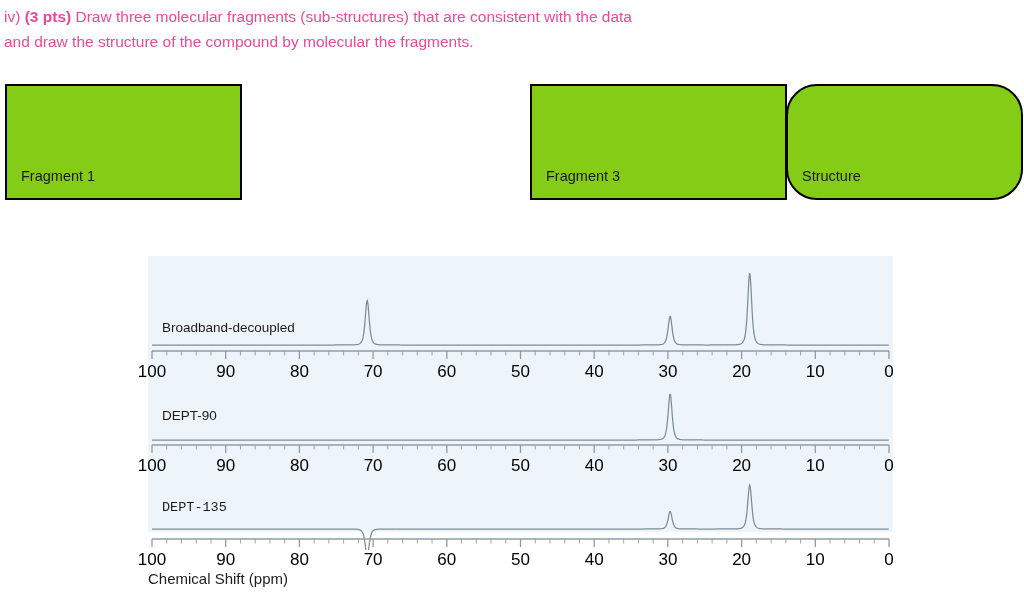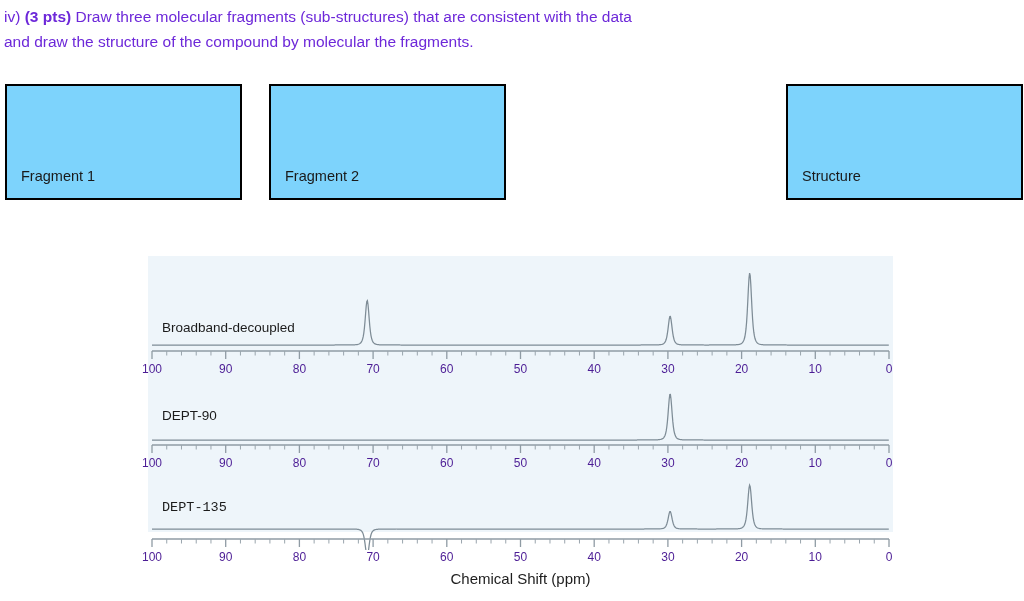--- a/index.html
+++ b/index.html
@@ -8,52 +8,52 @@
     background:#ffffff;
     font-family:"Liberation Sans","DejaVu Sans",sans-serif;
     color:#000;
     overflow:hidden;
     position:relative;
   }
 
   
   #question{
     position:absolute;left:4px;top:4px;width:1010px;
-    font-size:15.5px;line-height:25px;color:#6d28d9;
+    font-size:15.5px;line-height:25px;color:#ec4899;
   }
   #question .bold{font-weight:bold;}
 
   
   #boxes{
     position:absolute;left:0;top:84px;width:1024px;height:148px;
   }
   .frag-box{
     position:absolute;top:0;height:116px;
     border:2.5px solid #000;
-    background:#7dd3fc;
+    background:#84cc16;
     box-sizing:border-box;
   }
   .frag-label{
     position:absolute;left:14px;bottom:14px;
     font-size:14.5px;color:#1a1a1a;white-space:nowrap;
   }
   #frag-box-0{left:5px;  width:237px;}
   #frag-box-1{left:269px;width:237px;}
   #frag-box-2{left:530px;width:257px;}
-  #frag-box-3{left:786px;width:237px;}
+  #frag-box-3{left:786px;width:237px;border-radius:31px;}
 
   
   #spectra{
     position:absolute;left:148px;top:256px;
     width:745px;height:276px;
     background:#eef5fa;
   }
   #axis-title{
     position:absolute;left:148px;top:570px;width:745px;
-    text-align:center;font-size:15px;color:#1d1d1d;
+    font-size:15px;color:#1d1d1d;
   }
 
   .panel{position:absolute;left:0;width:745px;}
   #panel-0{top:0;  height:100px;}
   #panel-1{top:130px;height:64px;}
   #panel-2{top:224px;height:70px;font-family:Liberation Mono, monospace;}
 
   .panel-label{
     position:absolute;left:14px;
     font-size:13.5px;color:#1b1b1b;white-space:nowrap;
@@ -71,39 +71,39 @@
   #axis-0{top:94px;}
   #axis-1{top:188px;}
   #axis-2{top:282px;}
   .axis svg{display:block;}
   .axis .ax-line{stroke:#8f9ba4;stroke-width:1.4;}
   .axis .tick-major{stroke:#8f9ba4;stroke-width:1.3;}
   .axis .tick-minor{stroke:#9aa5ad;stroke-width:1;}
   .ticklabels{position:absolute;left:0;top:12px;width:745px;height:18px;}
   .ticklabel{
     position:absolute;top:0;
-    font-size:12px;color:#4c1d95;
+    font-size:17px;color:#000000;
     transform:translateX(-50%);
     white-space:nowrap;
   }
 </style>
 </head>
 <body>
 
 <div id="question">
   <span>iv) </span><span class="bold">(3 pts)</span><span> Draw three molecular fragments (sub-structures) that are consistent with the data</span><br>
   <span>and draw the structure of the compound by molecular the fragments.</span>
 </div>
 
 <div id="boxes">
   <div class="frag-box" id="frag-box-0">
     <span class="frag-label">Fragment 1</span>
   </div>
-  <div class="frag-box" id="frag-box-1">
-    <span class="frag-label">Fragment 2</span>
+  <div class="frag-box" id="frag-box-2">
+    <span class="frag-label">Fragment 3</span>
   </div>
   <div class="frag-box" id="frag-box-3">
     <span class="frag-label">Structure</span>
   </div>
 </div>
 
 <div id="spectra">
 
   <div class="panel" id="panel-0">
     <span class="panel-label">Broadband-decoupled</span>

